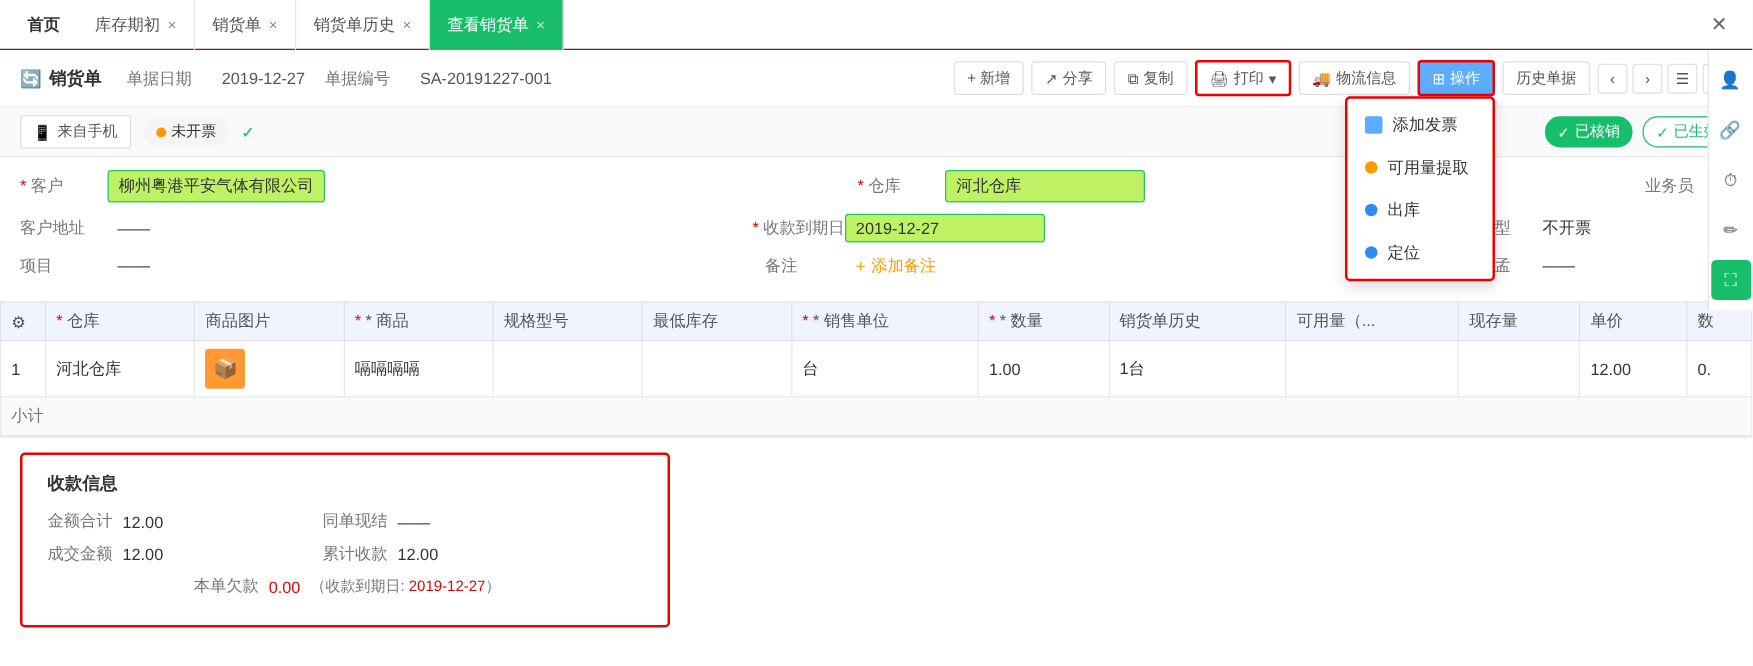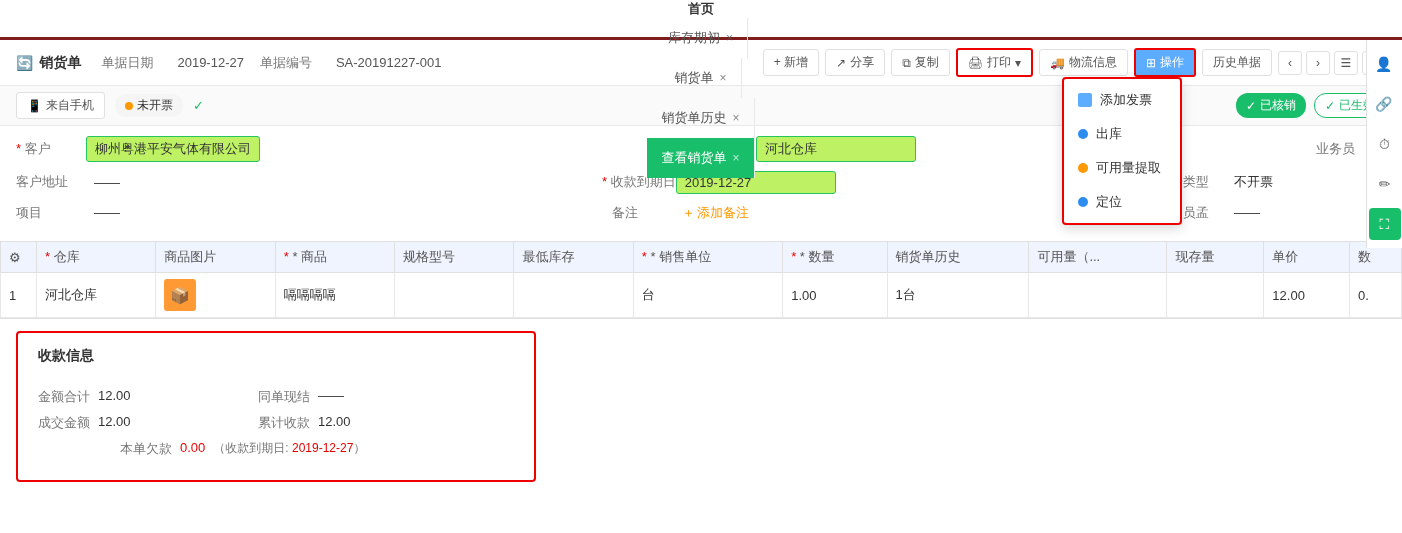--- a/index.html
+++ b/index.html
@@ -1,23 +1,22 @@
 <!DOCTYPE html>
 <html><head>
   <meta charset="utf-8">
   <style>
     * { box-sizing: border-box; margin: 0; padding: 0; }
     body { font-family: 'Microsoft YaHei', Arial, sans-serif; font-size: 13px; background: #f5f5f5; color: #333; }
 
     
     .tab-bar {
       display: flex; align-items: center; background: #fff;
-      border-bottom: 3px solid #7f1d1d; padding: 0 8px; height: 40px;
+      border-bottom: 1px solid #7f1d1d; padding: 0 8px; height: 40px;
       position: relative;
-      flex-direction: column;
     }
     .tab-item {
       display: flex; align-items: center; padding: 11px 14px; height: 40px;
       cursor: pointer; font-size: 13px; color: #555; white-space: nowrap;
       border-right: 1px solid #e8e8e8;
     }
     .tab-item.active {
       background: #19be6b; color: #fff; border-radius: 0;
     }
     .tab-close {
@@ -50,21 +49,21 @@
       cursor: pointer; font-size: 12px; color: #555; white-space: nowrap;
     }
     .btn-action.active-tab {
       background: #5cadff; color: #fff; border-color: #5cadff;
     }
     .btn-action.red-border { border: 2px solid #e00; }
 
     
     .dropdown-container { position: relative; }
     .dropdown-menu {
-      position: absolute; top: 100%; right: 14px; background: #fff;
+      position: absolute; top: 100%; right: 0; background: #fff;
       border: 2px solid #e00; border-radius: 4px; z-index: 999;
       min-width: 120px; padding: 4px 0; box-shadow: 0 4px 12px rgba(0,0,0,0.15);
     }
     .dropdown-item {
       display: flex; align-items: center; gap: 8px; padding: 8px 14px;
       cursor: pointer; font-size: 13px; color: #333;
     }
     .dropdown-item .dot {
       width: 10px; height: 10px; border-radius: 50%; display: inline-block;
     }
@@ -138,23 +137,23 @@
     .product-img { width: 32px; height: 32px; background: #ff9933; border-radius: 3px; display: flex; align-items: center; justify-content: center; }
 
     
     .bottom-panel {
       display: flex; padding: 12px 16px; background: #fff; border-top: 1px solid #e0e0e0;
     }
     .payment-info {
       border: 2px solid #e00; border-radius: 4px; padding: 14px 20px;
       min-width: 520px; background: #fff;
     }
-    .payment-title { font-size: 14px; font-weight: bold; margin-bottom: 23px; color: #333; }
+    .payment-title { font-size: 14px; font-weight: bold; margin-bottom: 12px; color: #333; }
     .payment-row { display: flex; gap: 40px; margin-bottom: 8px; }
-    .payment-item { display: flex; gap: 8px; min-width: 180px; }
+    .payment-item { display: flex; align-items: center; gap: 8px; min-width: 180px; }
     .payment-item-label { color: #777; font-size: 13px; }
     .payment-item-value { color: #333; font-size: 13px; }
     .payment-item-value.red { color: #e00; }
     .note-text { color: #777; font-size: 12px; }
 
     
     .right-sidebar {
       position: fixed; right: 0; top: 40px; width: 36px;
       background: #fff; border-left: 1px solid #e0e0e0;
       display: flex; flex-direction: column; align-items: center; gap: 8px;
@@ -246,26 +245,26 @@
         <button class="btn-action active-tab" style="border:2px solid #e00;">
           <span>⊞</span>
           <span>操作</span>
         </button>
         <div class="dropdown-menu">
           <div class="dropdown-item">
             <span style="width:14px;height:14px;background:#5cadff;border-radius:2px;display:inline-block;"></span>
             <span>添加发票</span>
           </div>
           <div class="dropdown-item">
+            <span class="dot" style="background:#ff9900;"></span>
+            <span>可用量提取</span>
+          </div>
+          <div class="dropdown-item">
             <span class="dot dot-blue"></span>
             <span>出库</span>
-          </div>
-          <div class="dropdown-item">
-            <span class="dot" style="background:#ff9900;"></span>
-            <span>可用量提取</span>
           </div>
           <div class="dropdown-item">
             <span class="dot dot-blue"></span>
             <span>定位</span>
           </div>
         </div>
       </div>
 
       <button class="btn-action">
         <span>历史单据</span>
@@ -384,20 +383,23 @@
           <td></td>
           <td></td>
           <td>台</td>
           <td>1.00</td>
           <td>1台</td>
           <td></td>
           <td></td>
           <td>12.00</td>
           <td>0.</td>
         </tr>
+        <tr class="subtotal">
+          <td colspan="13">小计</td>
+        </tr>
       </tbody>
     </table>
   </div>
 
   <div class="bottom-panel">
     <div class="payment-info">
       <div class="payment-title">收款信息</div>
       <div class="payment-row">
         <div class="payment-item">
           <span class="payment-item-label">金额合计</span>
@@ -412,21 +414,21 @@
         <div class="payment-item">
           <span class="payment-item-label">成交金额</span>
           <span class="payment-item-value">12.00</span>
         </div>
         <div class="payment-item">
           <span class="payment-item-label">累计收款</span>
           <span class="payment-item-value">12.00</span>
         </div>
       </div>
       <div class="payment-row">
-        <div class="payment-item" style="margin-left:82px;">
+        <div class="payment-item" style="margin-left:117px;">
           <span class="payment-item-label">本单欠款</span>
           <span class="payment-item-value red">0.00</span>
           <span class="note-text">
             （收款到期日: <span style="color:#e00000;">2019-12-27</span>）
           </span>
         </div>
       </div>
     </div>
   </div>
 </div>

